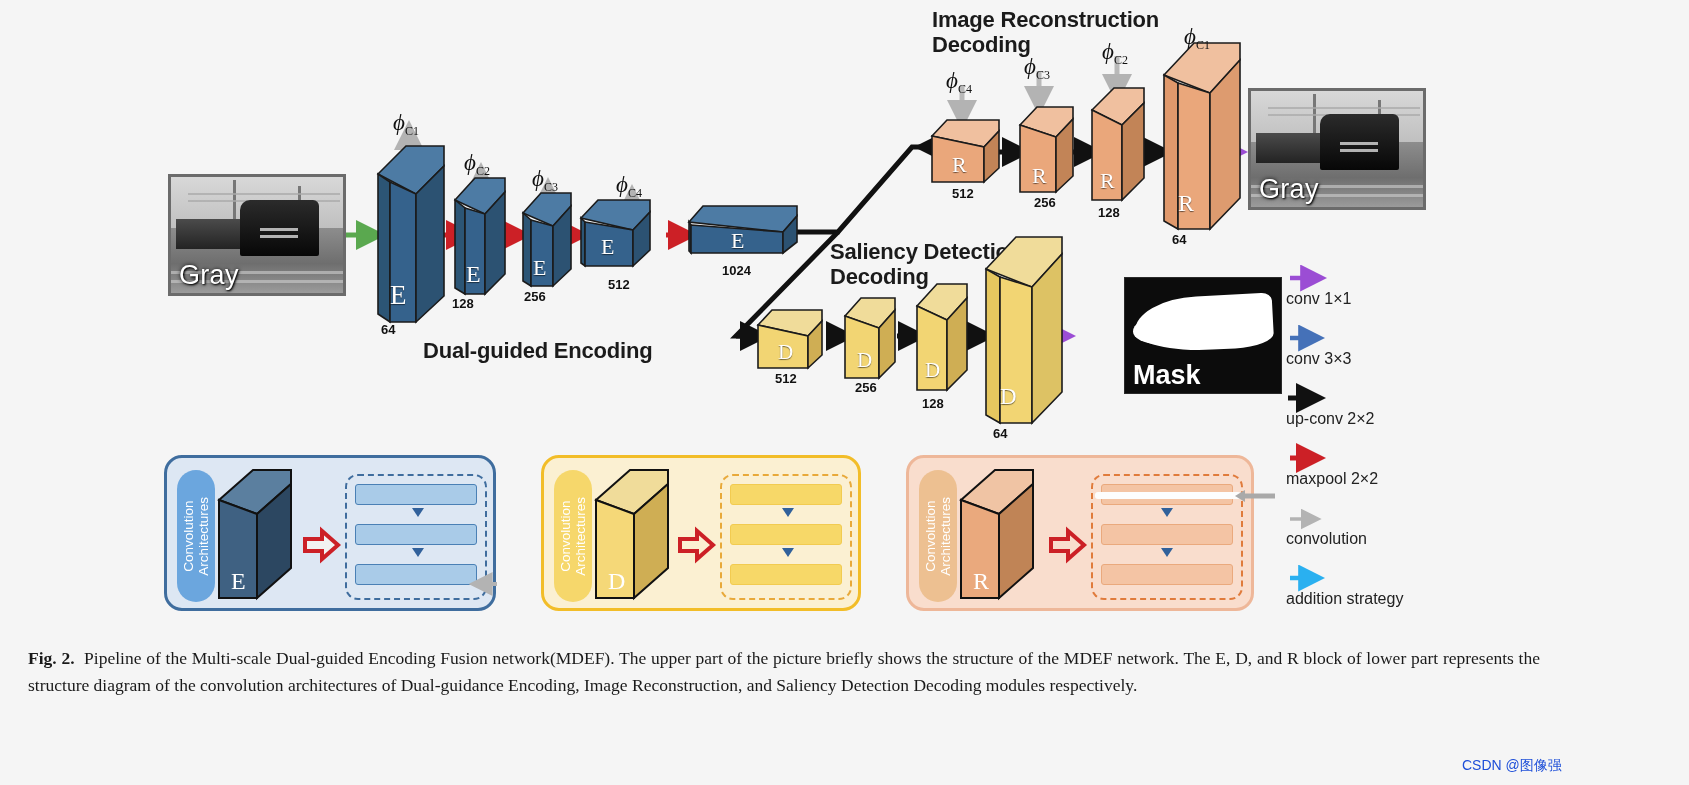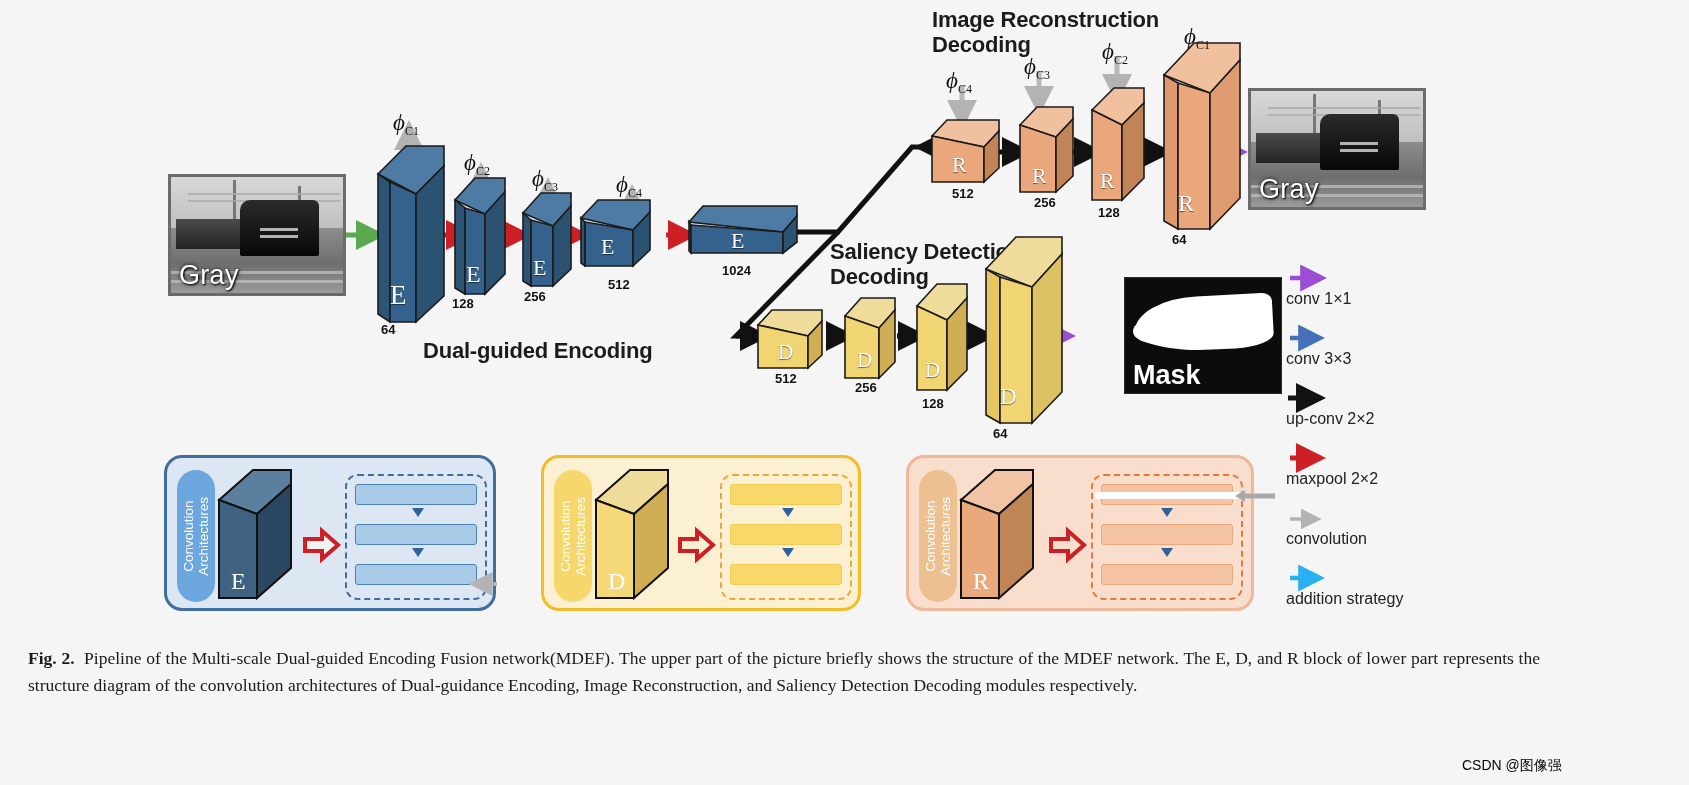--- a/index.html
+++ b/index.html
@@ -189,21 +189,21 @@
     position: absolute;
     font-family: "Liberation Serif", serif;
     font-size: 17.5px;
     color: #1a1a1a;
     line-height: 1.55;
     text-align: justify;
   }
   .caption b { font-weight: bold; }
   .watermark {
     position: absolute;
-    color: #000000;
+    color: #1d4ed8;
     font-size: 14px;
     font-family: "Liberation Sans", sans-serif;
     white-space: nowrap;
   }
   svg { overflow: visible; }
 </style>
 </head>
 <body>
 
 <div id="page">

